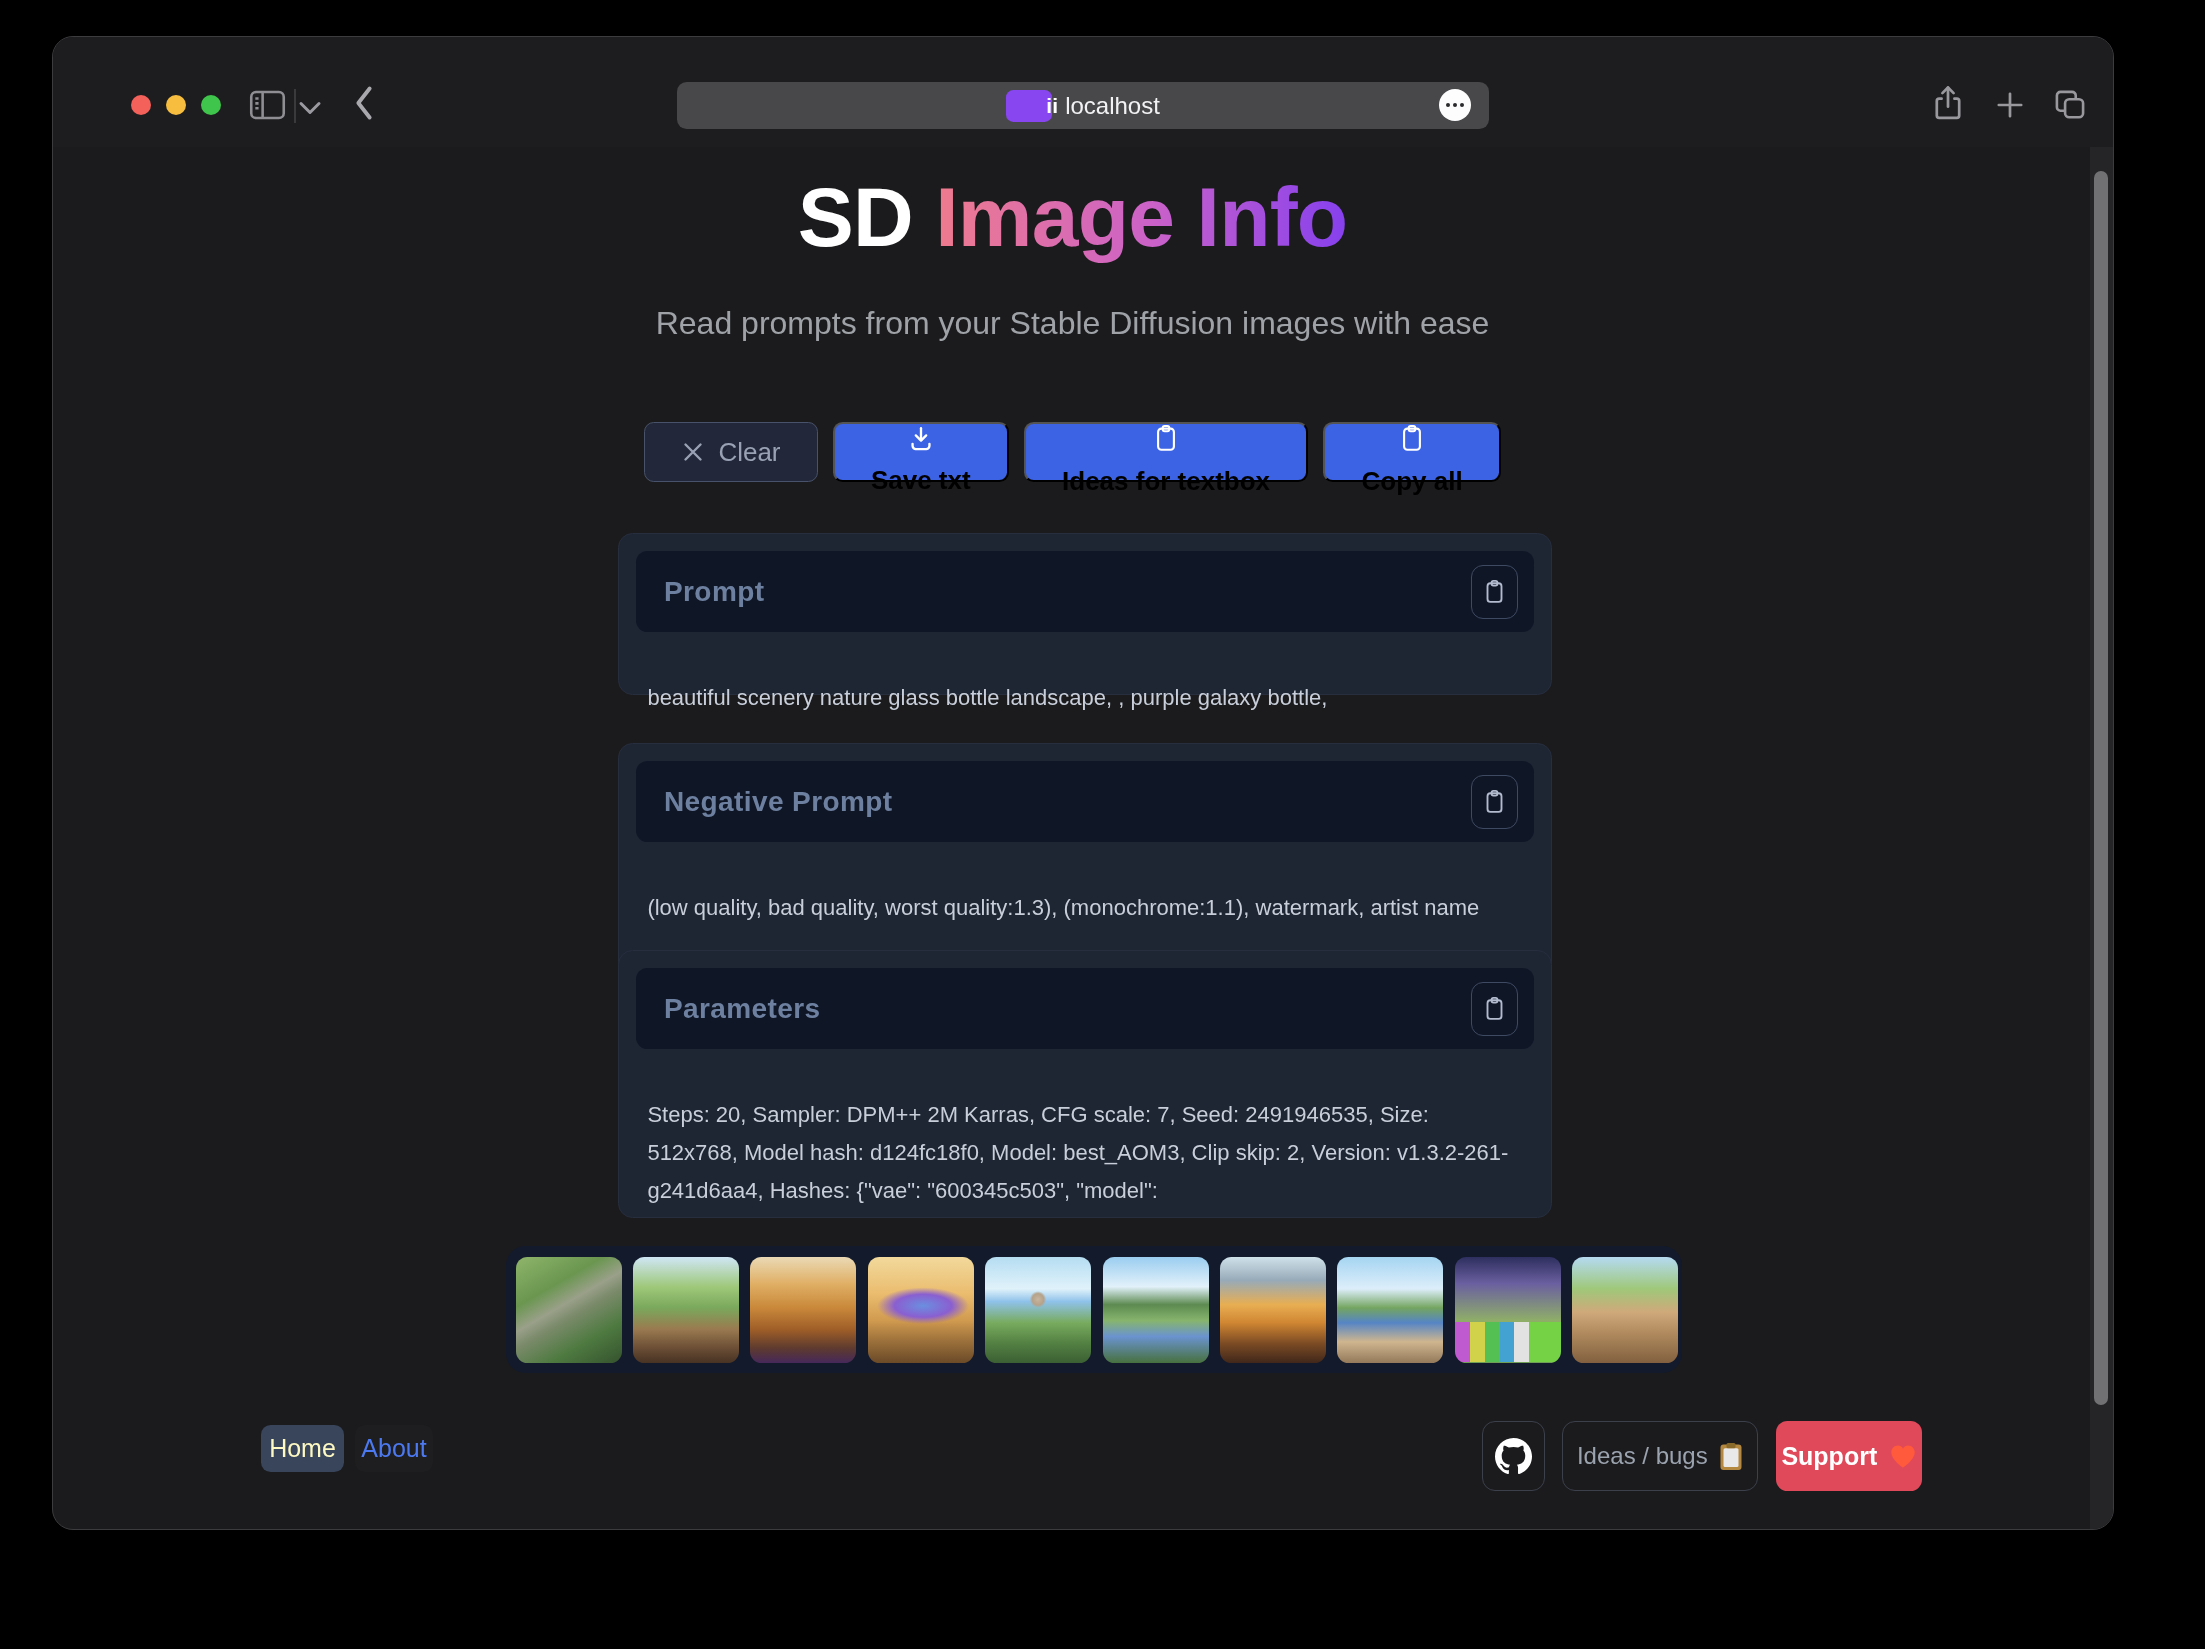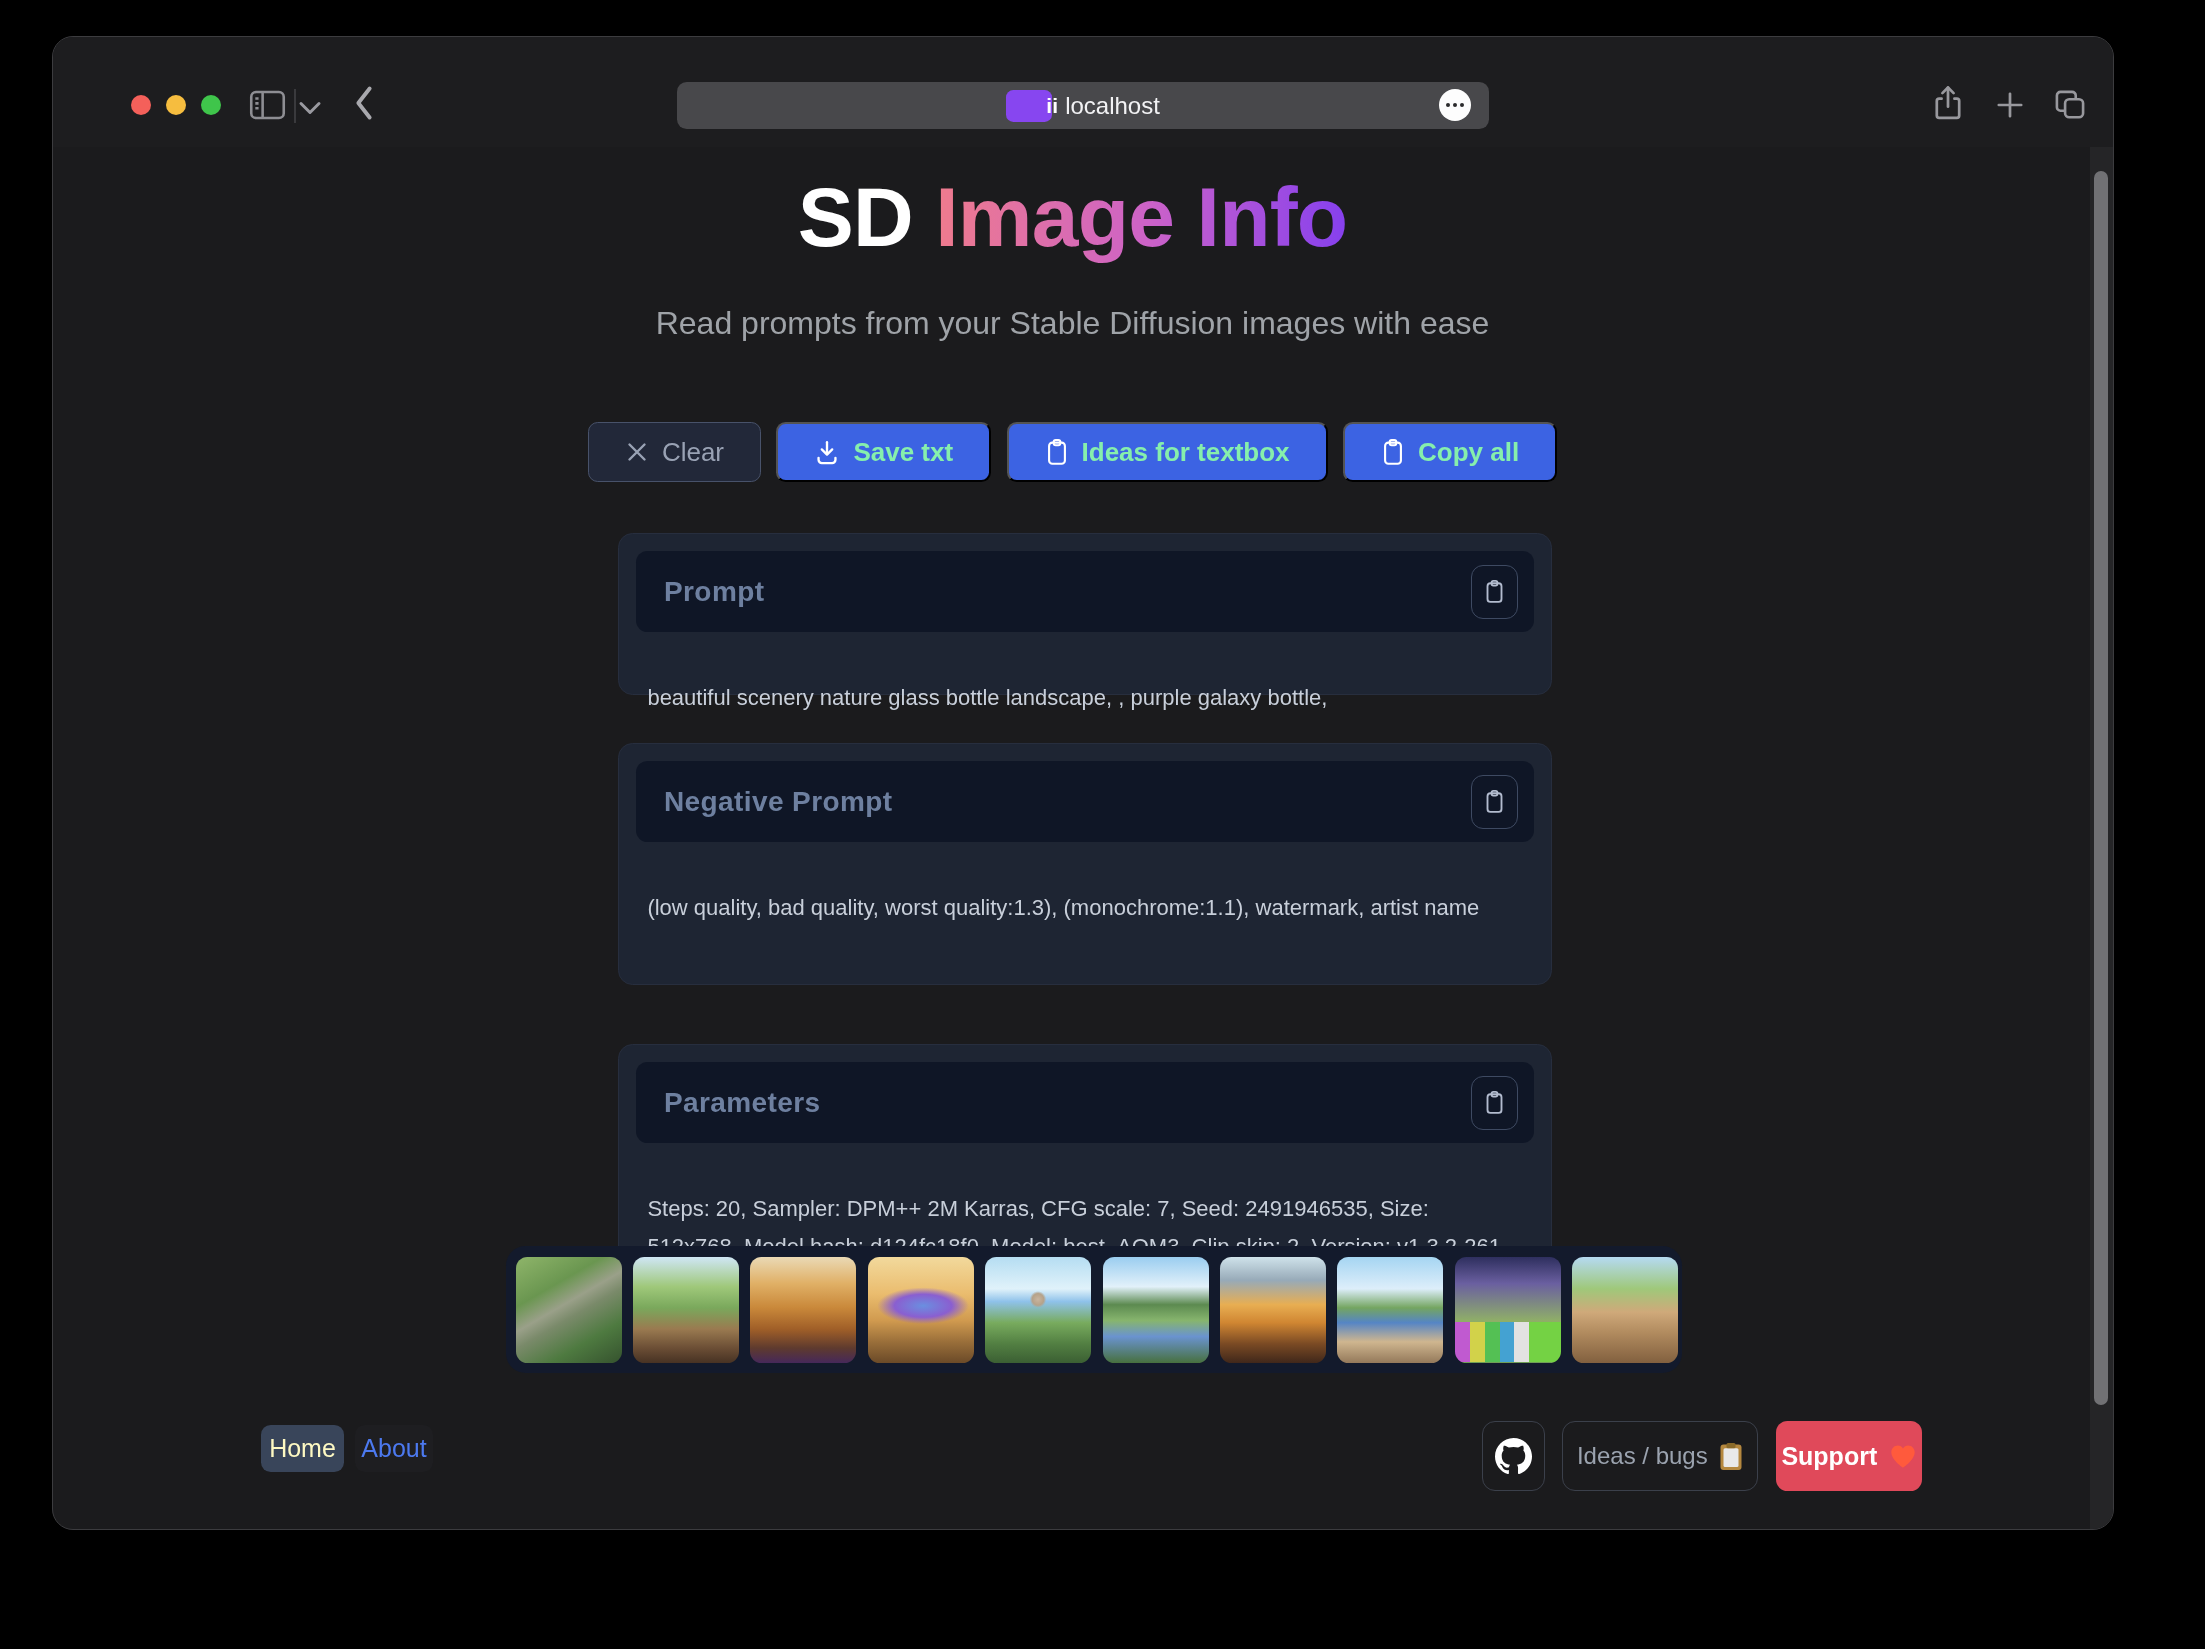--- a/index.html
+++ b/index.html
@@ -35,21 +35,21 @@
   .grad { background:linear-gradient(90deg,#ef7b8d 0%,#cc62c8 52%,#8640ee 100%);
           -webkit-background-clip:text; background-clip:text; color:transparent; }
   .subtitle { position:absolute; left:0; top:268px; width:2039px; text-align:center;
               font-size:32px; color:#9fa3a8; line-height:37px; }
 
   .actions { position:absolute; left:0; top:385px; width:2039px; display:flex; justify-content:center; gap:15.4px; }
   .btn { height:60px; border-radius:9.7px; display:flex; align-items:center; gap:13px;
          padding:0 36px; font-size:26px; cursor:pointer; }
   .btn svg { flex:none; }
   .btn-ghost { background:#222839; border:1.6px solid #48526a; color:#99a2b4; }
-  .btn-blue { background:var(--accent,#3c63e3); color:#86efac; font-weight:bold; }
+  .btn-blue { background:var(--accent,#3c63e3); color:#000000; font-weight:bold;flex-direction:column; }
 
   .card { position:absolute; left:565px; width:934px; background:#1e2533; border:1.6px solid #272e3e; border-radius:14.6px; padding:17px; }
   .card-head { position:relative; height:81px; background:#0f1626; border-radius:11.4px;
                display:flex; align-items:center; padding:0 28px; }
   .card-label { color:#6e80a0; font-size:28px; font-weight:bold; letter-spacing:0.4px; }
   .copy-chip { position:absolute; right:16px; top:14px; width:47px; height:54px; border-radius:12px;
                border:1.6px solid #3e4a62; background:transparent; display:flex; align-items:center; justify-content:center; }
   .card-body { padding:47px 11.4px 0 11.4px; color:#c8cfda; font-size:22px; line-height:38px; }
 
   
@@ -183,21 +183,21 @@
         <button class="copy-chip">
           <svg width="21" height="28" viewBox="0 0 18 22" fill="none" stroke="#b3bccf" stroke-width="1.6" stroke-linejoin="round">
             <rect x="3" y="3.5" width="12" height="16" rx="2.5"></rect>
               <rect x="6.5" y="1.5" width="5" height="4" rx="1.5"></rect>
           </svg>
         </button>
       </div>
       <div class="card-body">(low quality, bad quality, worst quality:1.3), (monochrome:1.1), watermark, artist name</div>
     </section>
 
-    <section class="card" style="top:1007px; height:268px;">
+    <section class="card" style="top:913px; height:268px;">
       <div class="card-head">
         <span class="card-label">Parameters</span>
         <button class="copy-chip">
           <svg width="21" height="28" viewBox="0 0 18 22" fill="none" stroke="#b3bccf" stroke-width="1.6" stroke-linejoin="round">
             <rect x="3" y="3.5" width="12" height="16" rx="2.5"></rect>
               <rect x="6.5" y="1.5" width="5" height="4" rx="1.5"></rect>
           </svg>
         </button>
       </div>
       <div class="card-body">Steps: 20, Sampler: DPM++ 2M Karras, CFG scale: 7, Seed: 2491946535, Size: 512x768, Model hash: d124fc18f0, Model: best_AOM3, Clip skip: 2, Version: v1.3.2-261-g241d6aa4, Hashes: {"vae": "600345c503", "model":</div>

